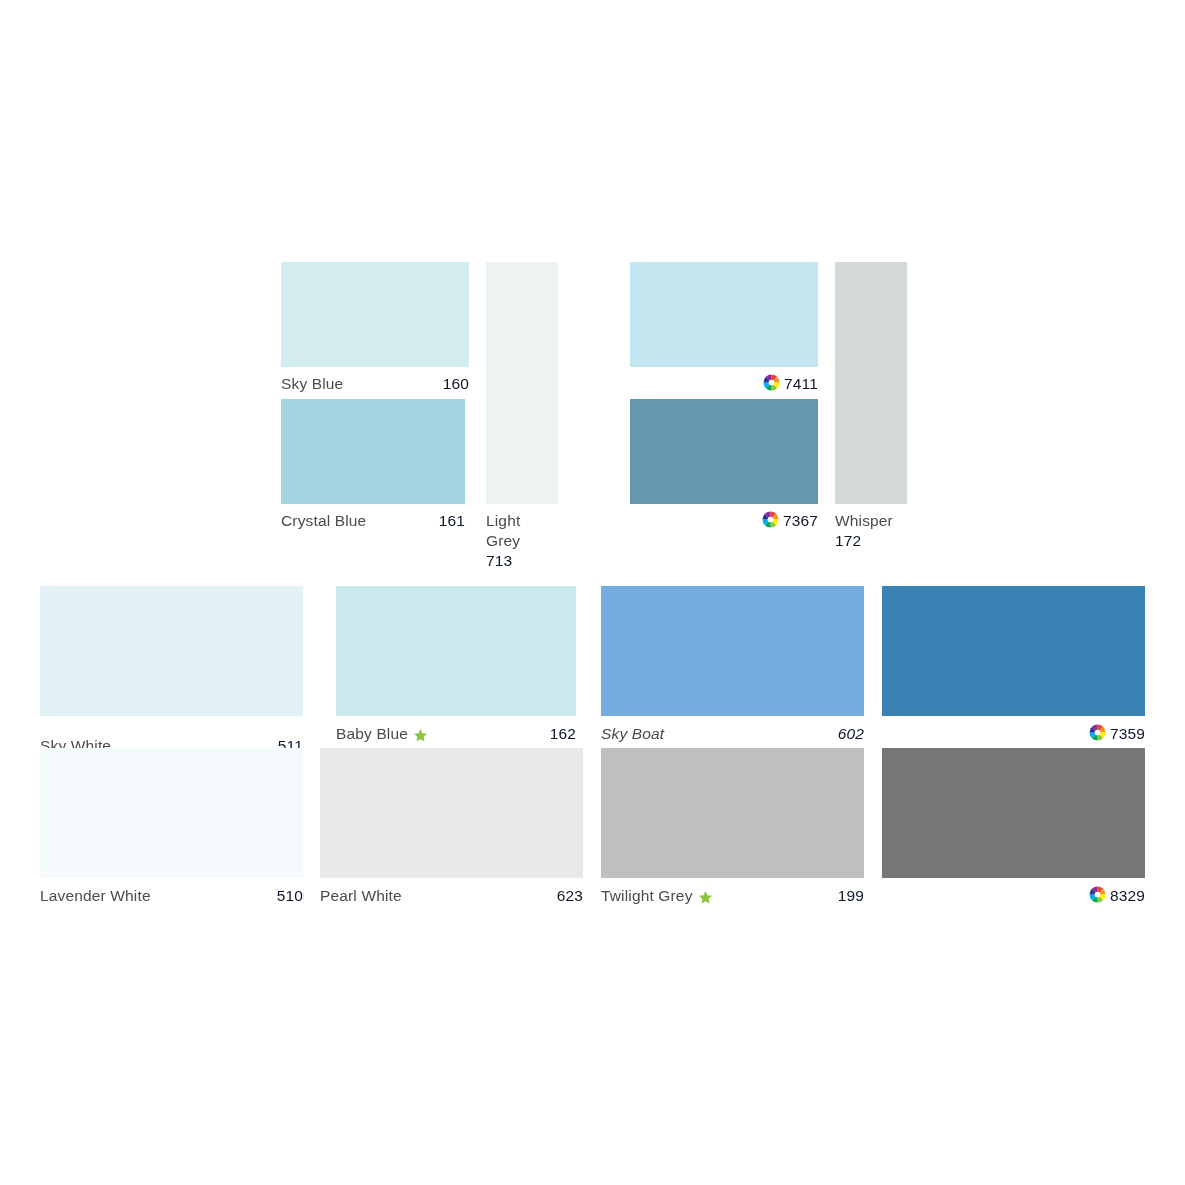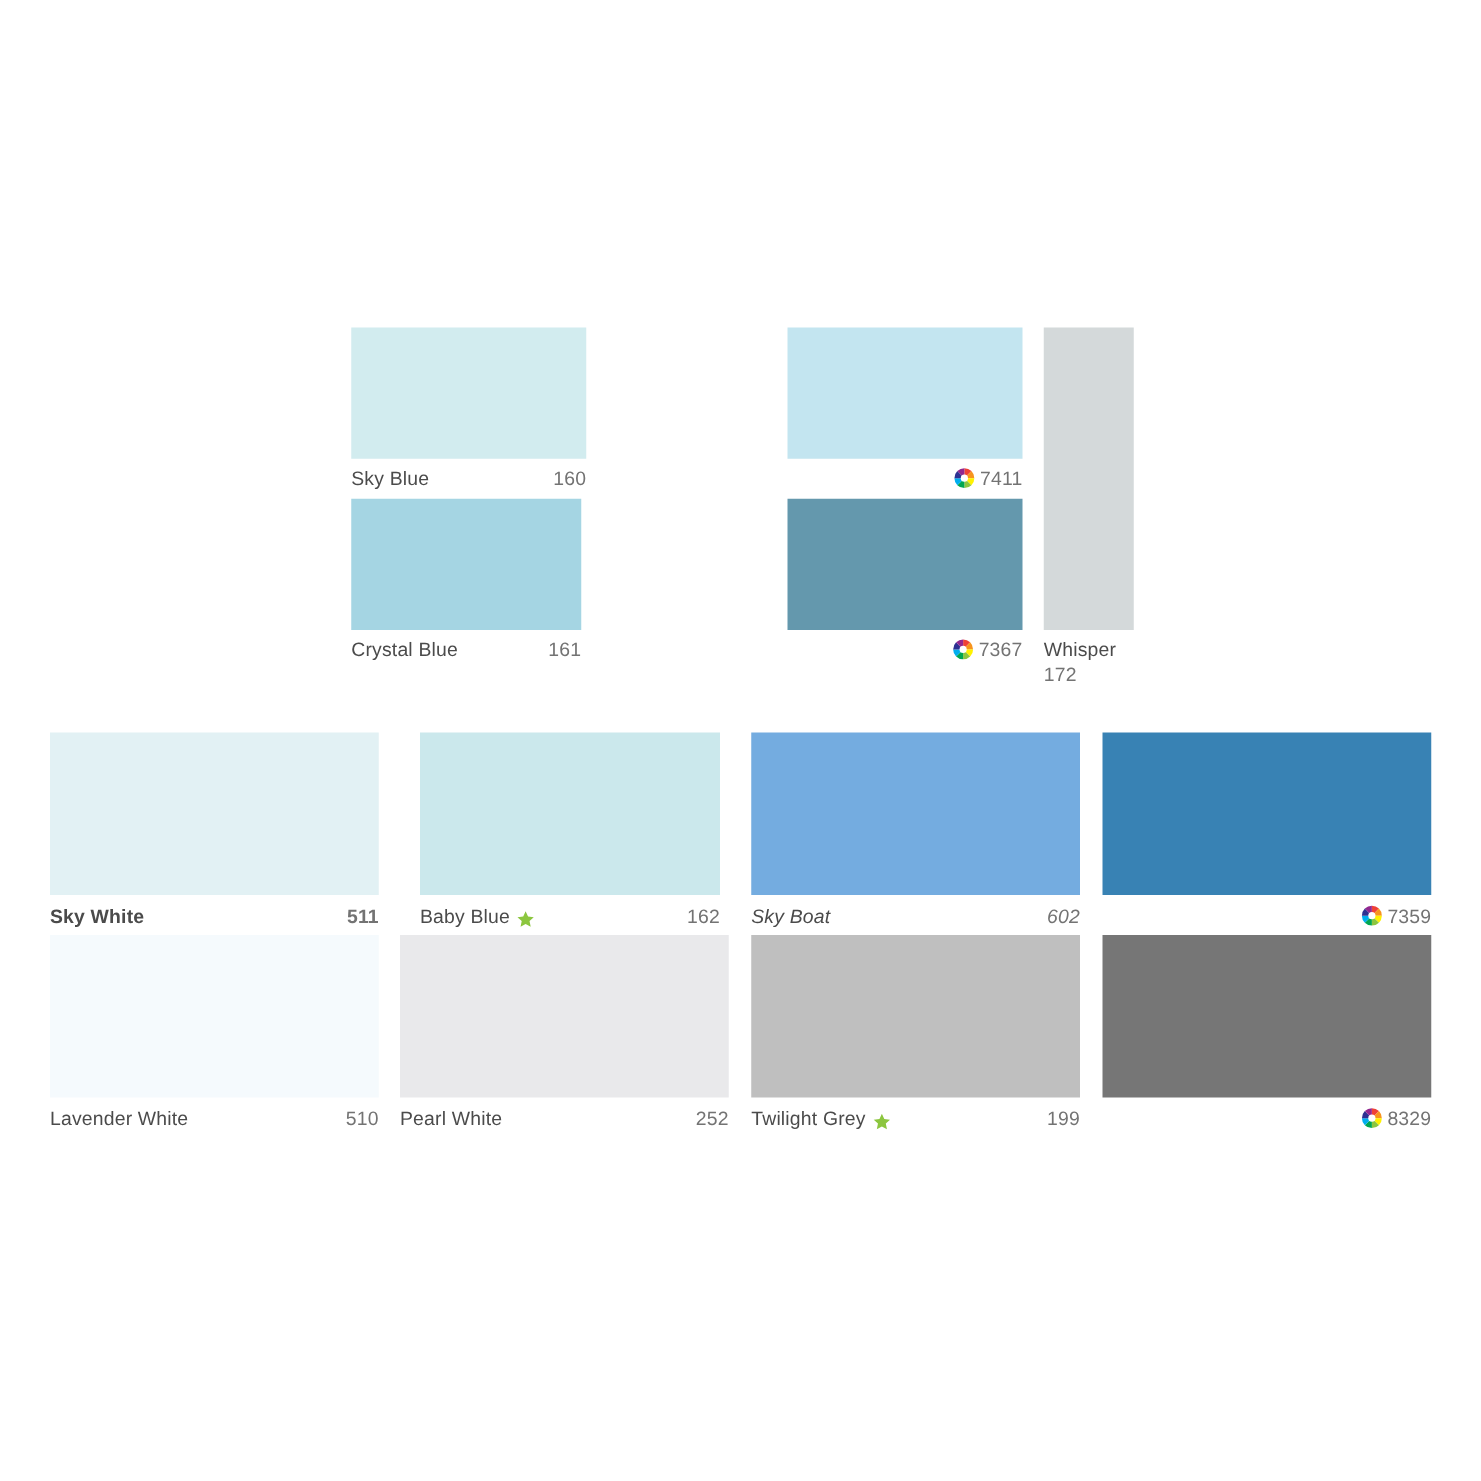--- a/index.html
+++ b/index.html
@@ -40,21 +40,21 @@
     line-height: 20px;
     letter-spacing: 0.15px;
   }
   .cap-left {
     display: flex;
     align-items: center;
     gap: 5px;
     white-space: nowrap;
   }
   .cap-name { color: #4b4b4b; }
-  .cap-code { color: #737373; }
+  .cap-code { color: #0f172a; }
   .cap-stacked {
     display: block;
     text-align: left;
     white-space: normal;
     max-width: 100%;
   }
   .cap-stacked .cap-code { display: block; }
 
   
   .star-icon {
@@ -101,20 +101,29 @@
   <div class="cell" style="left:281px; top:399px; width:184px; height:128px;">
     <div class="chip" style="height:105px; background:#a5d5e3;"></div>
     <div class="caption" style="top:112px;">
       <span class="cap-left">
         <span class="cap-name">Crystal Blue</span>
       </span>
       <span class="cap-code">161</span>
     </div>
   </div>
 
+  <div class="cell" style="left:486px; top:262px; width:72px; height:290px;">
+    <div class="chip" style="height:242px; background:#eef4f3;"></div>
+    <div class="caption" style="top:249px;">
+      <span class="cap-stacked">
+        <span class="cap-name">Light Grey</span>
+        <span class="cap-code">713</span>
+      </span>
+    </div>
+  </div>
 
   <div class="cell" style="left:630px; top:262px; width:188px; height:128px;">
     <div class="chip" style="height:105px; background:#c3e5f0;"></div>
     <div class="caption" style="top:112px; justify-content:flex-end;">
       <span class="right-meta">
         <span class="wheel-icon">
           <svg viewBox="0 0 32 32" width="17" height="17" aria-hidden="true">
             <g>
               <path d="M16 16 L16 1 A15 15 0 0 1 26.6 5.4 Z" fill="#ef4136"></path>
               <path d="M16 16 L26.6 5.4 A15 15 0 0 1 31 16 Z" fill="#f7941e"></path>
@@ -162,21 +171,21 @@
     <div class="caption" style="top:249px;">
       <span class="cap-stacked">
         <span class="cap-name">Whisper</span>
         <span class="cap-code">172</span>
       </span>
     </div>
   </div>
 
   <div class="cell" style="left:40px; top:586px; width:263px; height:160px;">
     <div class="chip" style="height:130px; background:#e2f1f4;"></div>
-    <div class="caption" style="top:138px;font-weight:bold;">
+    <div class="caption" style="top:150px;">
       <span class="cap-left">
         <span class="cap-name">Sky White</span>
       </span>
       <span class="cap-code">511</span>
     </div>
   </div>
 
   <div class="cell" style="left:308px; top:586px; width:240px; height:160px;margin-left:28px;">
     <div class="chip" style="height:130px; background:#cbe8ec;"></div>
     <div class="caption" style="top:138px;">
@@ -235,21 +244,21 @@
       <span class="cap-code">510</span>
     </div>
   </div>
 
   <div class="cell" style="left:320px; top:748px; width:263px; height:160px;">
     <div class="chip" style="height:130px; background:#e9e9eb;"></div>
     <div class="caption" style="top:138px;">
       <span class="cap-left">
         <span class="cap-name">Pearl White</span>
       </span>
-      <span class="cap-code">252</span>
+      <span class="cap-code">623</span>
     </div>
   </div>
 
   <div class="cell" style="left:601px; top:748px; width:263px; height:160px;">
     <div class="chip" style="height:130px; background:#bfbfbf;"></div>
     <div class="caption" style="top:138px;">
       <span class="cap-left">
         <span class="cap-name">Twilight Grey</span>
         <span class="star-icon">
           <svg viewBox="0 0 24 24" width="15" height="15" aria-hidden="true">

